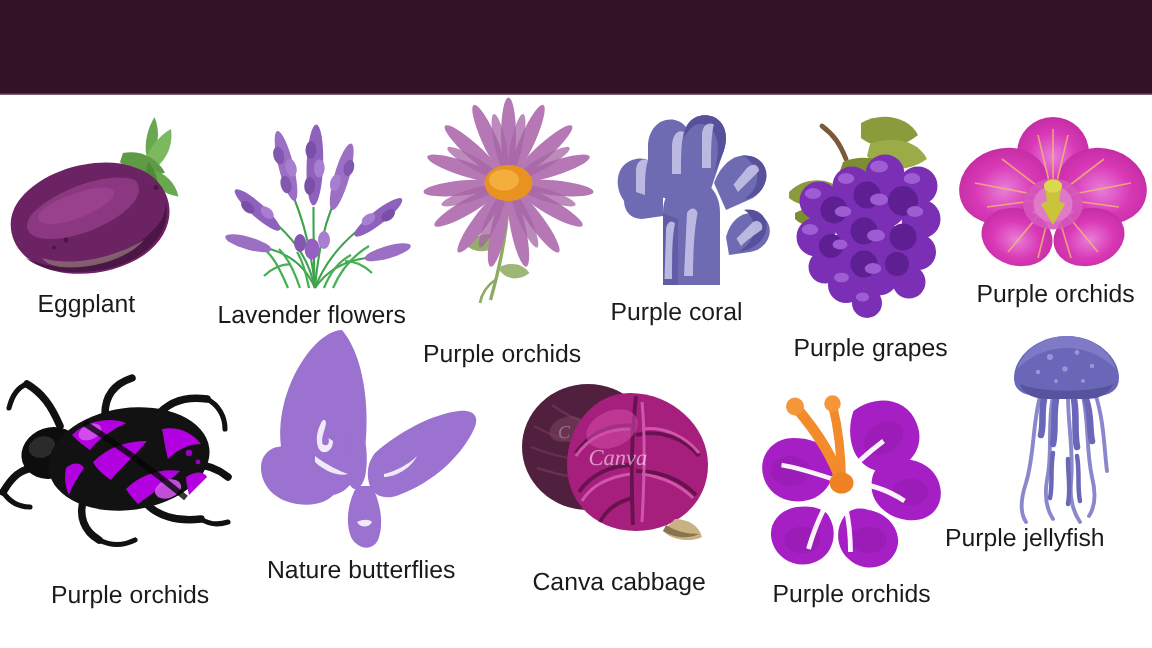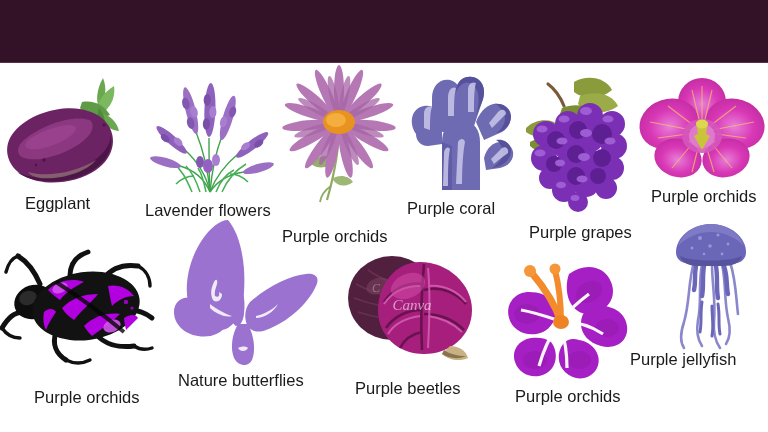--- a/index.html
+++ b/index.html
@@ -479,21 +479,21 @@
 
         <ellipse cx="74" cy="36" rx="18" ry="12" transform="rotate(-24 74 36)" fill="#cf4aa5" opacity="0.55"></ellipse>
 
         <path d="M116 96 C124 96 132 100 134 108 C126 112 114 110 108 104 Z" fill="#c8b183"></path>
         <path d="M110 100 C116 104 124 106 132 106 C124 110 114 108 108 104 Z" fill="#8a7450"></path>
 
         <text x="78" y="60" font-family="Liberation Serif, serif" font-size="15" font-style="italic" fill="#ffffff" opacity="0.55" text-anchor="middle">Canva</text>
         <text x="42" y="42" font-family="Liberation Serif, serif" font-size="12" font-style="italic" fill="#ffffff" opacity="0.3" text-anchor="middle">C</text>
       </svg>
     </div>
-    <div class="label" style="left:21px;top:130px;">Purple beetles</div>
+    <div class="label" style="left:21px;top:130px;">Canva cabbage</div>
   </div>
 
   <div class="item" style="left:493px;top:256px;">
     <div class="art">
       <svg width="148" height="126" viewBox="0 0 148 126">
         <g fill="#a51fc4">
 
           <path d="M76 18 C92 6 112 10 118 26 C124 40 116 54 100 58 C90 60 80 54 76 44 C73 36 73 26 76 18 Z"></path>
 
           <path d="M96 52 C114 46 132 54 134 70 C136 84 124 94 108 90 C96 87 88 78 88 68 C88 60 91 55 96 52 Z"></path>

